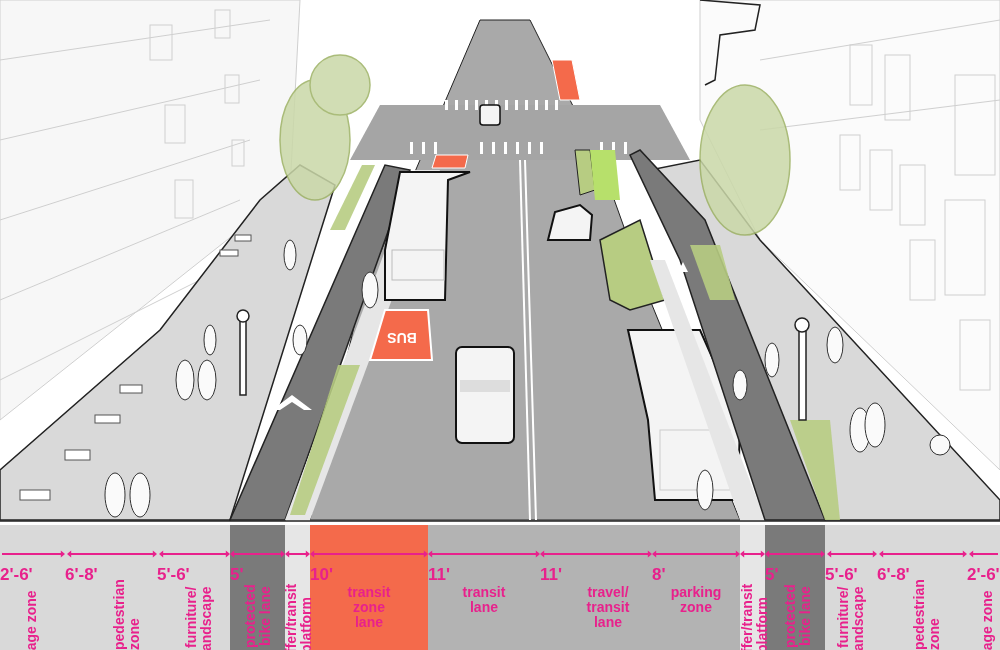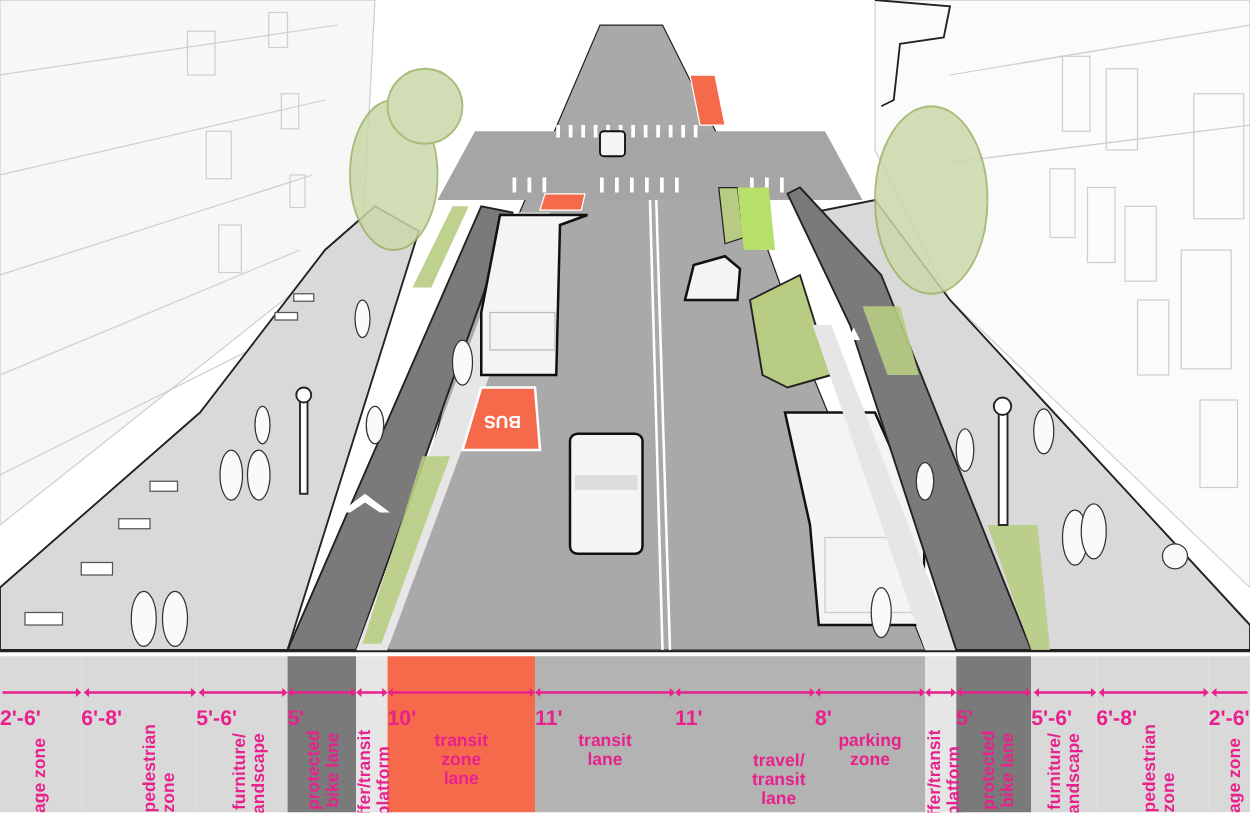--- a/index.html
+++ b/index.html
@@ -273,21 +273,21 @@
   <div class="width-label" style="left:765px;width:60px;">5'</div>
   <div class="width-label" style="left:825px;width:52px;">5'-6'</div>
   <div class="width-label" style="left:877px;width:90px;">6'-8'</div>
   <div class="width-label" style="left:967px;width:40px;">2'-6'</div>
 
   <div class="name-label" style="left:310px;width:118px;white-space:pre-line;">transit
 zone
 lane</div>
   <div class="name-label" style="left:428px;width:112px;white-space:pre-line;">transit
 lane</div>
-  <div class="name-label" style="left:567px;width:112px;white-space:pre-line;margin-top:16px;">travel/
+  <div class="name-label" style="left:552px;width:112px;white-space:pre-line;">travel/
 transit
 lane</div>
   <div class="name-label" style="left:652px;width:88px;white-space:pre-line;">parking
 zone</div>
 
   <div class="vert" style="left:24px;top:130px;">tage zone</div>
   <div class="vert" style="left:112px;top:125px;white-space:pre;">pedestrian
 zone</div>
   <div class="vert" style="left:184px;top:130px;white-space:pre;text-align:right;">furniture/
 landscape</div>

